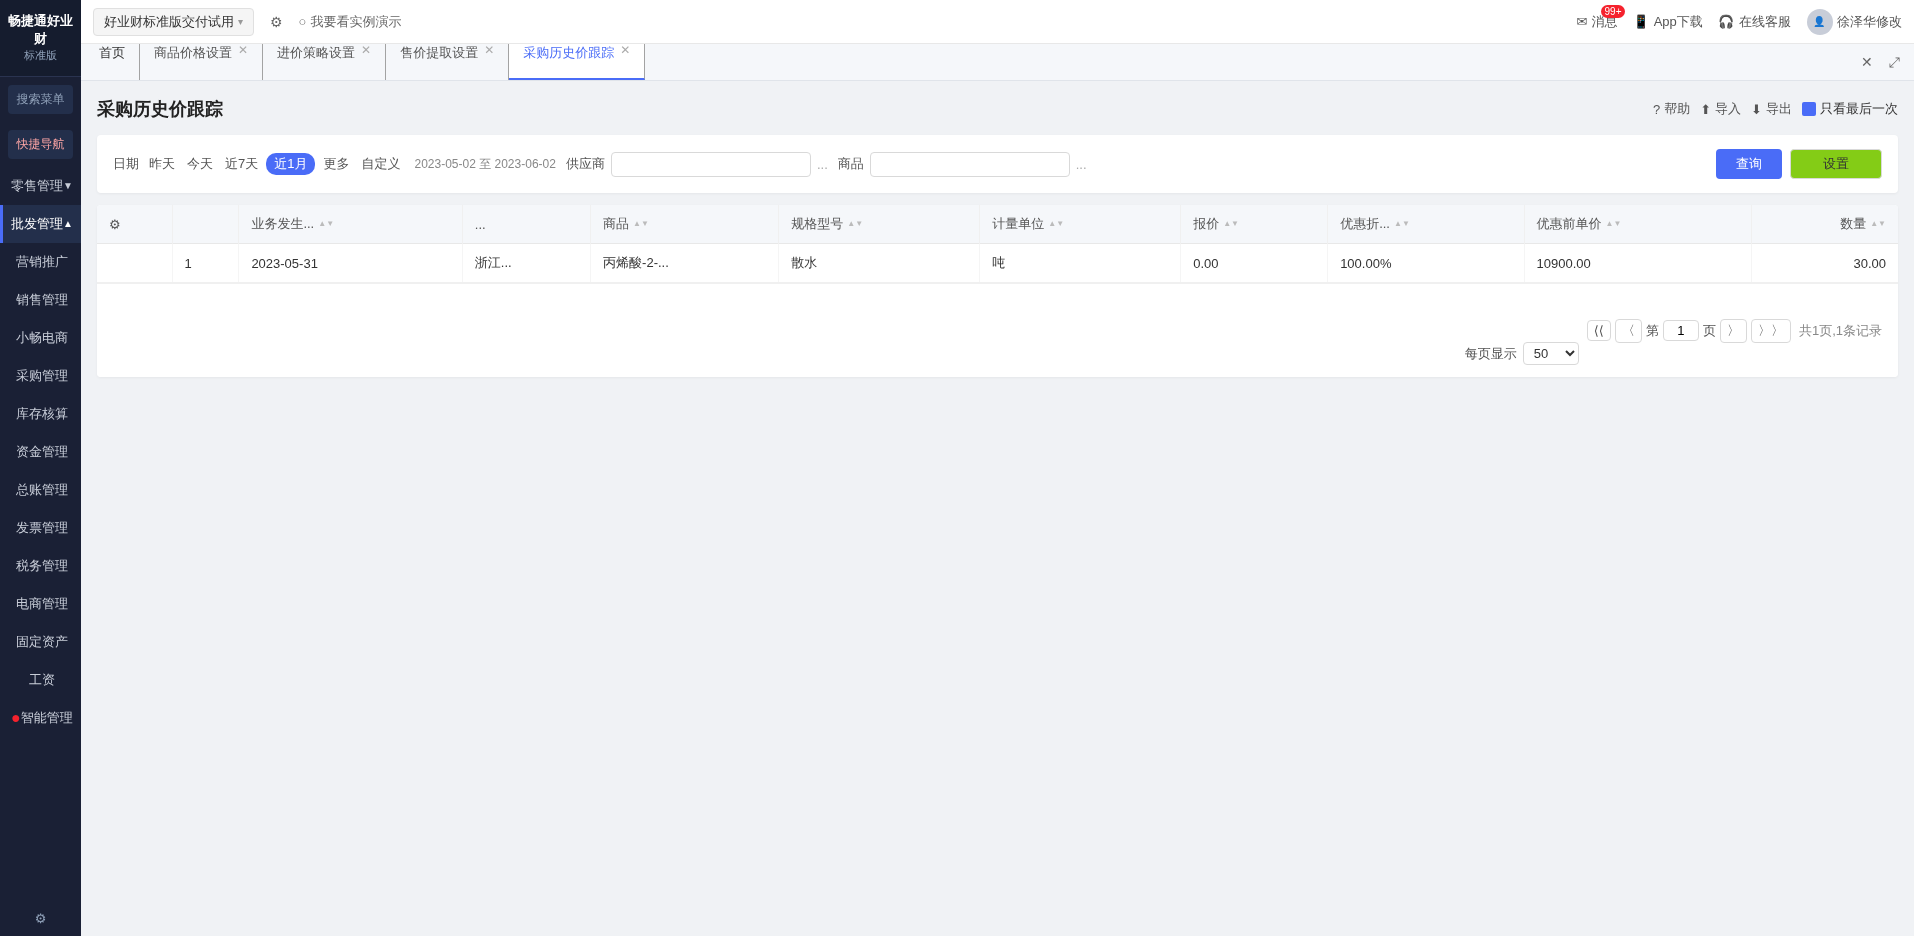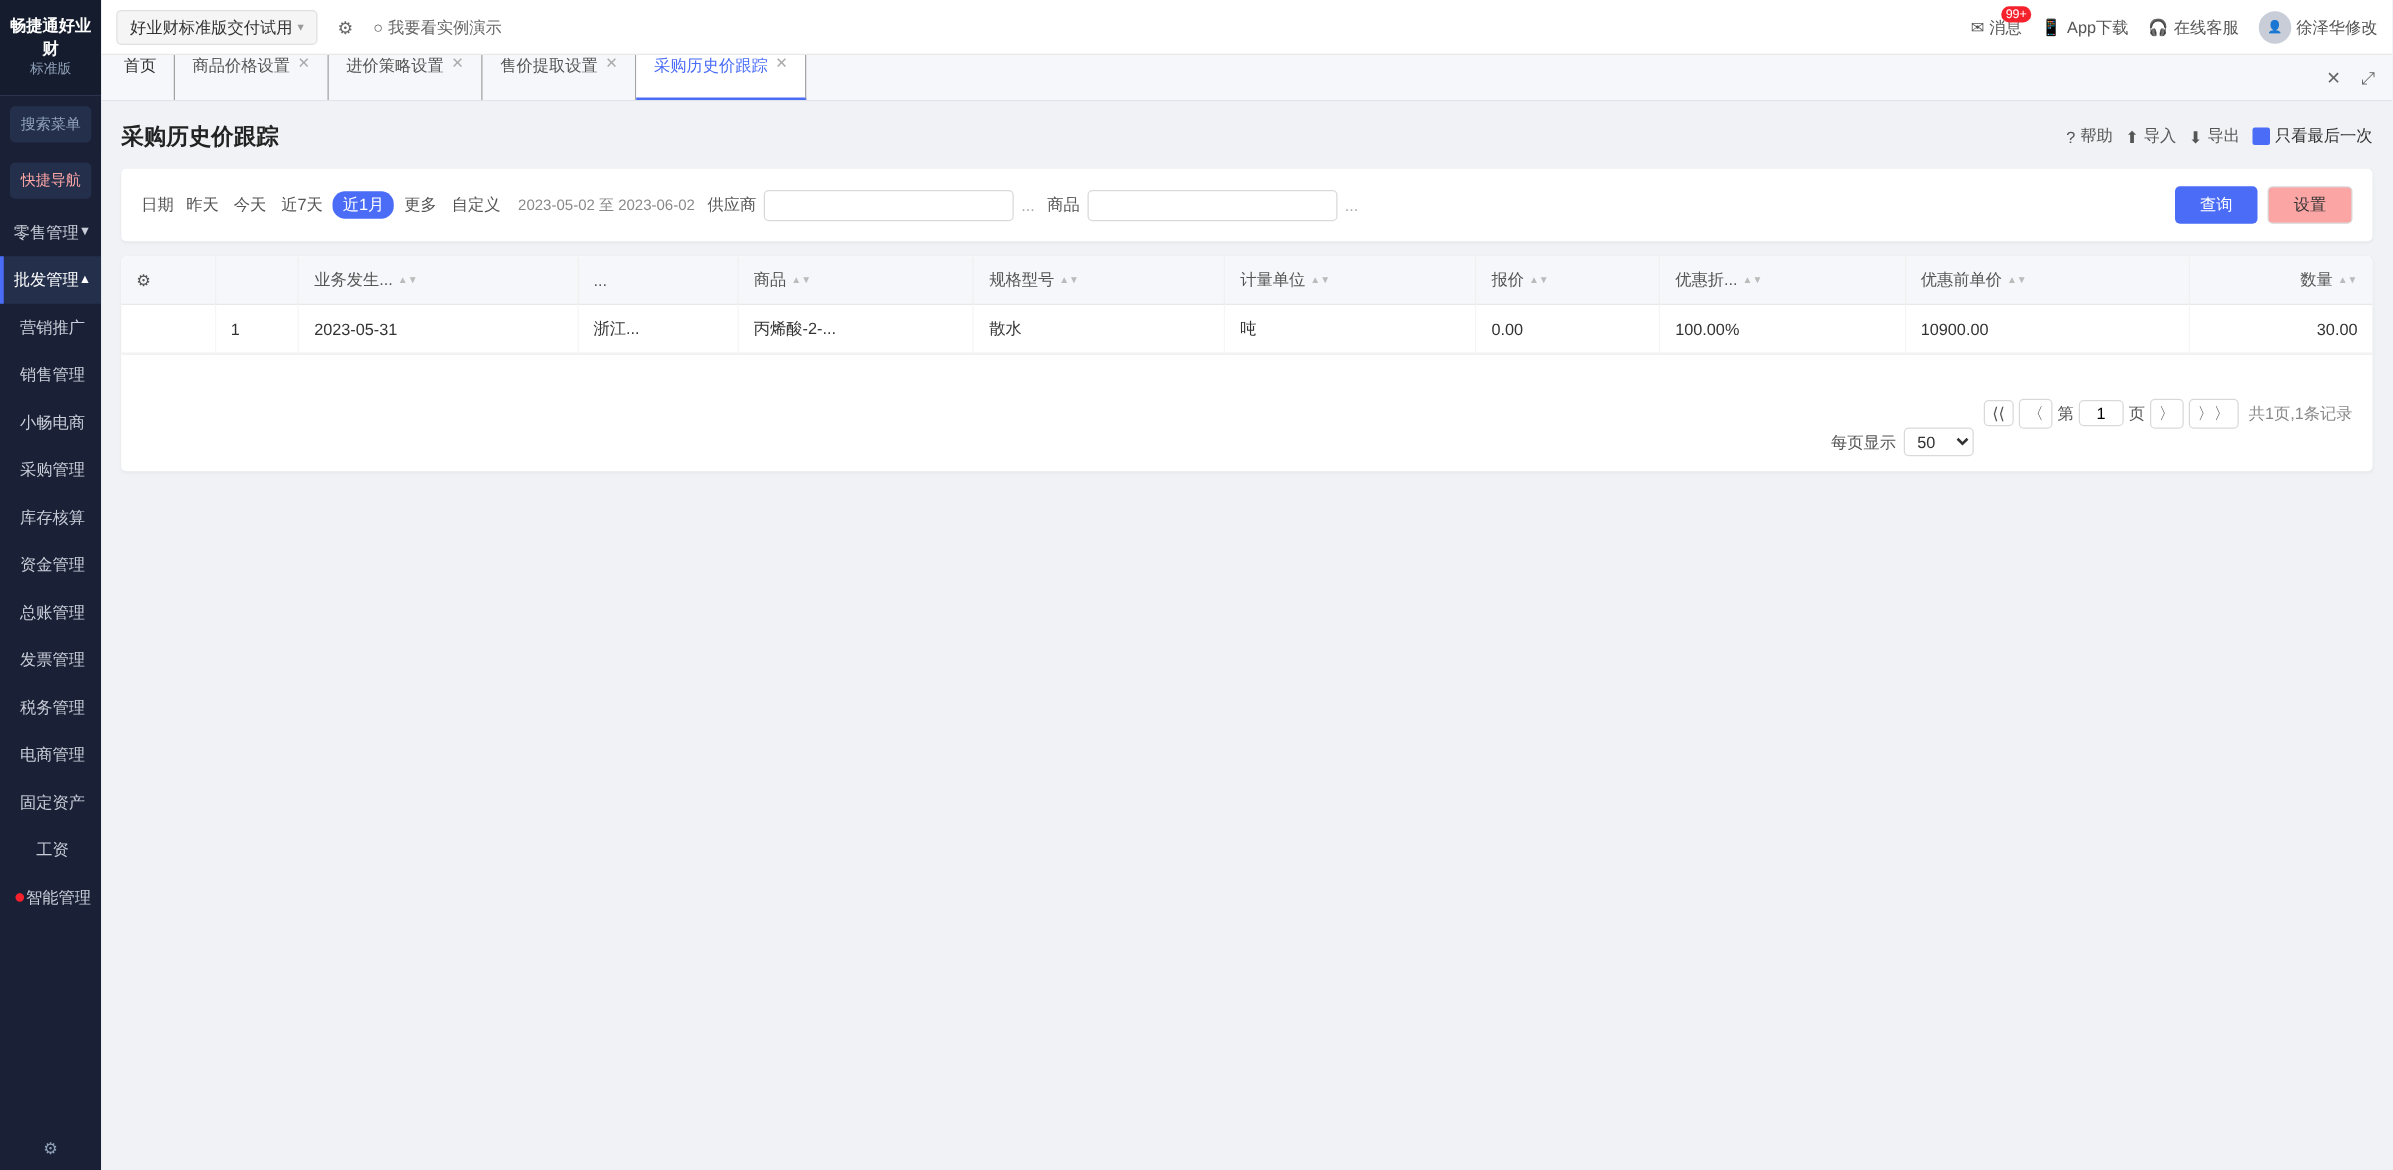--- a/index.html
+++ b/index.html
@@ -62,21 +62,21 @@
     .filter-group { display: flex; align-items: center; gap: 6px; }
     .filter-label { font-size: 13px; color: #555; white-space: nowrap; }
     .date-options { display: flex; align-items: center; gap: 4px; }
     .date-option { font-size: 13px; color: #555; cursor: pointer; padding: 2px 4px; border-radius: 3px; }
     .date-option.active { background: #4a6cf7; color: #fff; border-radius: 10px; padding: 2px 8px; }
     .date-range { font-size: 12px; color: #888; margin-left: 4px; }
     .filter-input { border: 1px solid #d9d9d9; border-radius: 4px; padding: 4px 8px; font-size: 13px; width: 200px; color: #333; }
     .filter-more { color: #aaa; cursor: pointer; font-size: 13px; }
     .filter-actions { margin-left: auto; display: flex; gap: 8px; }
     .btn-query { background: #4a6cf7; color: #fff; border: none; border-radius: 4px; padding: 6px 20px; font-size: 13px; cursor: pointer; }
-    .btn-settings { background: #fca5a5; color: #333; border: 1px solid #d9d9d9; border-radius: 4px; padding: 5px 20px; font-size: 13px; cursor: pointer; }
+    .btn-settings { background: #84cc16; color: #333; border: 1px solid #d9d9d9; border-radius: 4px; padding: 5px 32px; font-size: 13px; cursor: pointer; }
 
     
     .table-container { background: #fff; border-radius: 4px; box-shadow: 0 1px 3px rgba(0,0,0,0.05); overflow: auto; }
     table { width: 100%; border-collapse: collapse; font-size: 13px; }
     thead tr { background: #f5f7fa; border-bottom: 1px solid #e8e8e8; }
     th { padding: 10px 12px; text-align: left; color: #555; font-weight: normal; white-space: nowrap; border-right: 1px solid #f0f0f0; }
     th:last-child { border-right: none; }
     td { padding: 10px 12px; border-bottom: 1px solid #f0f0f0; color: #333; white-space: nowrap; border-right: 1px solid #f5f5f5; }
     td:last-child { border-right: none; }
     .th-sort { display: flex; align-items: center; gap: 4px; cursor: pointer; }

